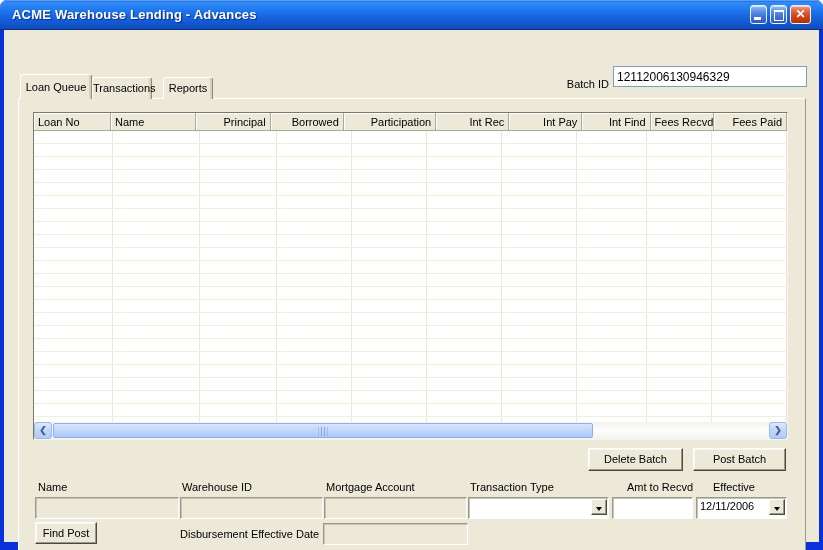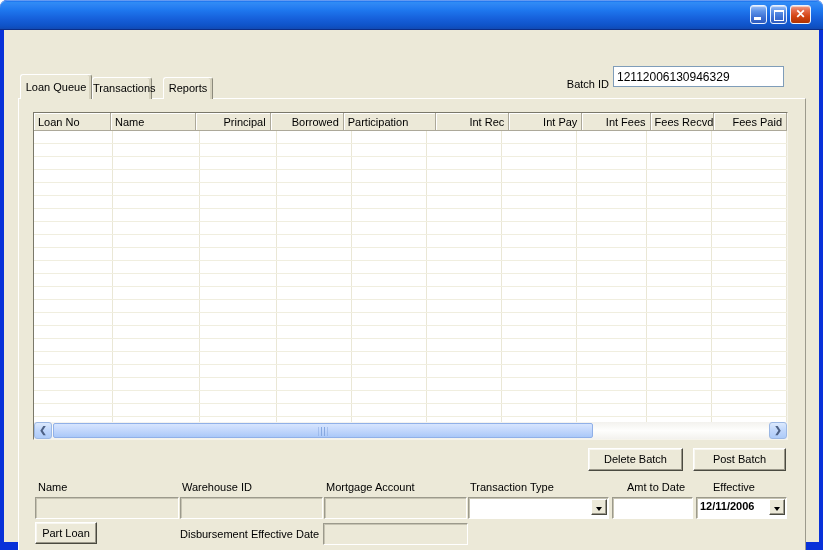--- a/index.html
+++ b/index.html
@@ -54,21 +54,21 @@
     border:1px solid #fff; border-right-color:#8C8A7C; border-bottom:none;
     border-radius:3px 3px 0 0; text-align:center; z-index:3;
     box-shadow:inset -2px 0 0 #D6D2BE;
   }
   .tab-active { left:16px; top:44px; width:72px; height:25px; line-height:24px; z-index:5; }
   .tab-2 { left:88px;  top:47px; width:60px; height:22px; line-height:20px; }
   .tab-3 { left:159px; top:47px; width:50px; height:22px; line-height:20px; }
   
   .batch-label { position:absolute; left:540px; top:48px; width:65px; text-align:right; }
   .batch-input {
-    position:absolute; left:609px; top:36px; width:171px; height:21px; box-sizing:border-box;
+    position:absolute; left:609px; top:36px; width:194px; height:21px; box-sizing:border-box;
     border:1px solid #7F9DB9; background:#fff; font-family:"Liberation Sans",sans-serif;
     font-size:12px; padding:2px 3px; outline:none;
   }
   
   .page-frame {
     position:absolute; left:14px; top:68px; width:788px; height:464px; box-sizing:border-box;
     border:1px solid #fff; border-right-color:#9C9A8C; border-bottom-color:#9C9A8C;
     background:#ECE9D8; z-index:1;
   }
   
@@ -125,21 +125,21 @@
   .lbl-wid { left:178px; top:451px; }
   .lbl-mort { left:322px; top:451px; }
   .lbl-txn { left:466px; top:451px; }
   .lbl-amt { left:623px; top:451px; }
   .lbl-eff { left:709px; top:451px; }
   .lbl-disb { left:176px; top:498px; }
   .field {
     position:absolute; box-sizing:border-box; height:20px; z-index:2;
     border:1px solid; border-color:#9C9A8C #FFFFFF #FFFFFF #9C9A8C;
     box-shadow:inset 1px 1px 0 #C6C3B2;
-    background:#ECE9D8; padding:10px 3px; font-size:11px;font-weight:bold;
+    background:#ECE9D8; padding:10px 3px; font-size:11px;
   }
   .field-white { background:#fff; }
   .f-name { left:31px; top:467px; width:144px; }
   .f-wid  { left:176px; top:467px; width:143px; }
   .f-mort { left:320px; top:467px; width:143px; }
   .f-txn  { left:464px; top:467px; width:141px; }
   .f-amt  { left:608px; top:467px; width:81px; }
   .f-eff  { left:692px; top:467px; width:91px; }
   .f-disb { left:319px; top:493px; width:145px; height:19px; }
   .combo-arrow {
@@ -153,20 +153,21 @@
     border-top:4px solid #000;
   }
   .combo-text { position:absolute; left:3px; top:2px; font-size:11px; }
 </style>
 </head>
 <body>
 
 <div class="win">
 
   <div class="titlebar">
+    <div class="title-text">ACME Warehouse Lending - Advances</div>
     <div class="winbtn btn-min">
       <span class="glyph-min"></span>
     </div>
     <div class="winbtn btn-max">
       <span class="glyph-max"></span>
     </div>
     <div class="winbtn btn-close">
       <span class="glyph-close">✕</span>
     </div>
   </div>
@@ -187,24 +188,24 @@
     <input class="batch-input" value="12112006130946329" style="">
 
     <div class="page-frame"></div>
 
     <div class="listview">
       <div class="theader">
           <div class="hcell" style="width: 79px; text-align: left;">Loan No</div>
           <div class="hcell" style="width: 87px; text-align: left;">Name</div>
           <div class="hcell" style="width: 77px; text-align: right;">Principal</div>
           <div class="hcell" style="width: 75px; text-align: right;">Borrowed</div>
-          <div class="hcell" style="width: 95px; text-align: left;">Participation</div>
+          <div class="hcell" style="width: 95px; text-align: right;">Participation</div>
           <div class="hcell" style="width: 75px; text-align: right;">Int Rec</div>
           <div class="hcell" style="width: 75px; text-align: right;">Int Pay</div>
-          <div class="hcell" style="width: 70px; text-align: right;">Int Fees</div>
+          <div class="hcell" style="width: 70px; text-align: right;">Int Find</div>
           <div class="hcell" style="width: 65px; text-align: right;">Fees Recvd</div>
           <div class="hcell" style="width: 75px; text-align: right;">Fees Paid</div>
         </div>
       <div class="tbody">
           <div class="trow">
             <div class="tcell" style="width: 79px;"></div>
             <div class="tcell" style="width: 87px;"></div>
             <div class="tcell" style="width: 77px;"></div>
             <div class="tcell" style="width: 75px;"></div>
             <div class="tcell" style="width: 75px;"></div>
@@ -492,21 +493,21 @@
       </div>
     </div>
 
     <div class="cbtn btn-delete">Delete Batch</div>
     <div class="cbtn btn-post">Post Batch</div>
 
     <div class="flabel lbl-name">Name</div>
     <div class="flabel lbl-wid">Warehouse ID</div>
     <div class="flabel lbl-mort">Mortgage Account</div>
     <div class="flabel lbl-txn">Transaction Type</div>
-    <div class="flabel lbl-amt">Amt to Date</div>
+    <div class="flabel lbl-amt">Amt to Recvd</div>
     <div class="flabel lbl-eff">Effective</div>
     <div class="flabel lbl-disb">Disbursement Effective Date</div>
 
     <input class="field f-name" value="" style="">
     <input class="field f-wid" value="" style="">
     <input class="field f-mort" value="" style="">
 
     <div class="field field-white f-txn">
       <span class="combo-text"></span>
       <span class="combo-arrow">
@@ -518,18 +519,18 @@
 
     <div class="field field-white f-eff">
       <span class="combo-text">12/11/2006</span>
       <span class="combo-arrow">
         <span class="tri-down"></span>
       </span>
     </div>
 
     <input class="field f-disb" value="" style="">
 
-    <div class="cbtn btn-find">Part Loan</div>
+    <div class="cbtn btn-find">Find Post</div>
   </div>
 
   <div class="bottom-border"></div>
   <div class="clipped-text"></div>
 </div>
 
 </body></html>

